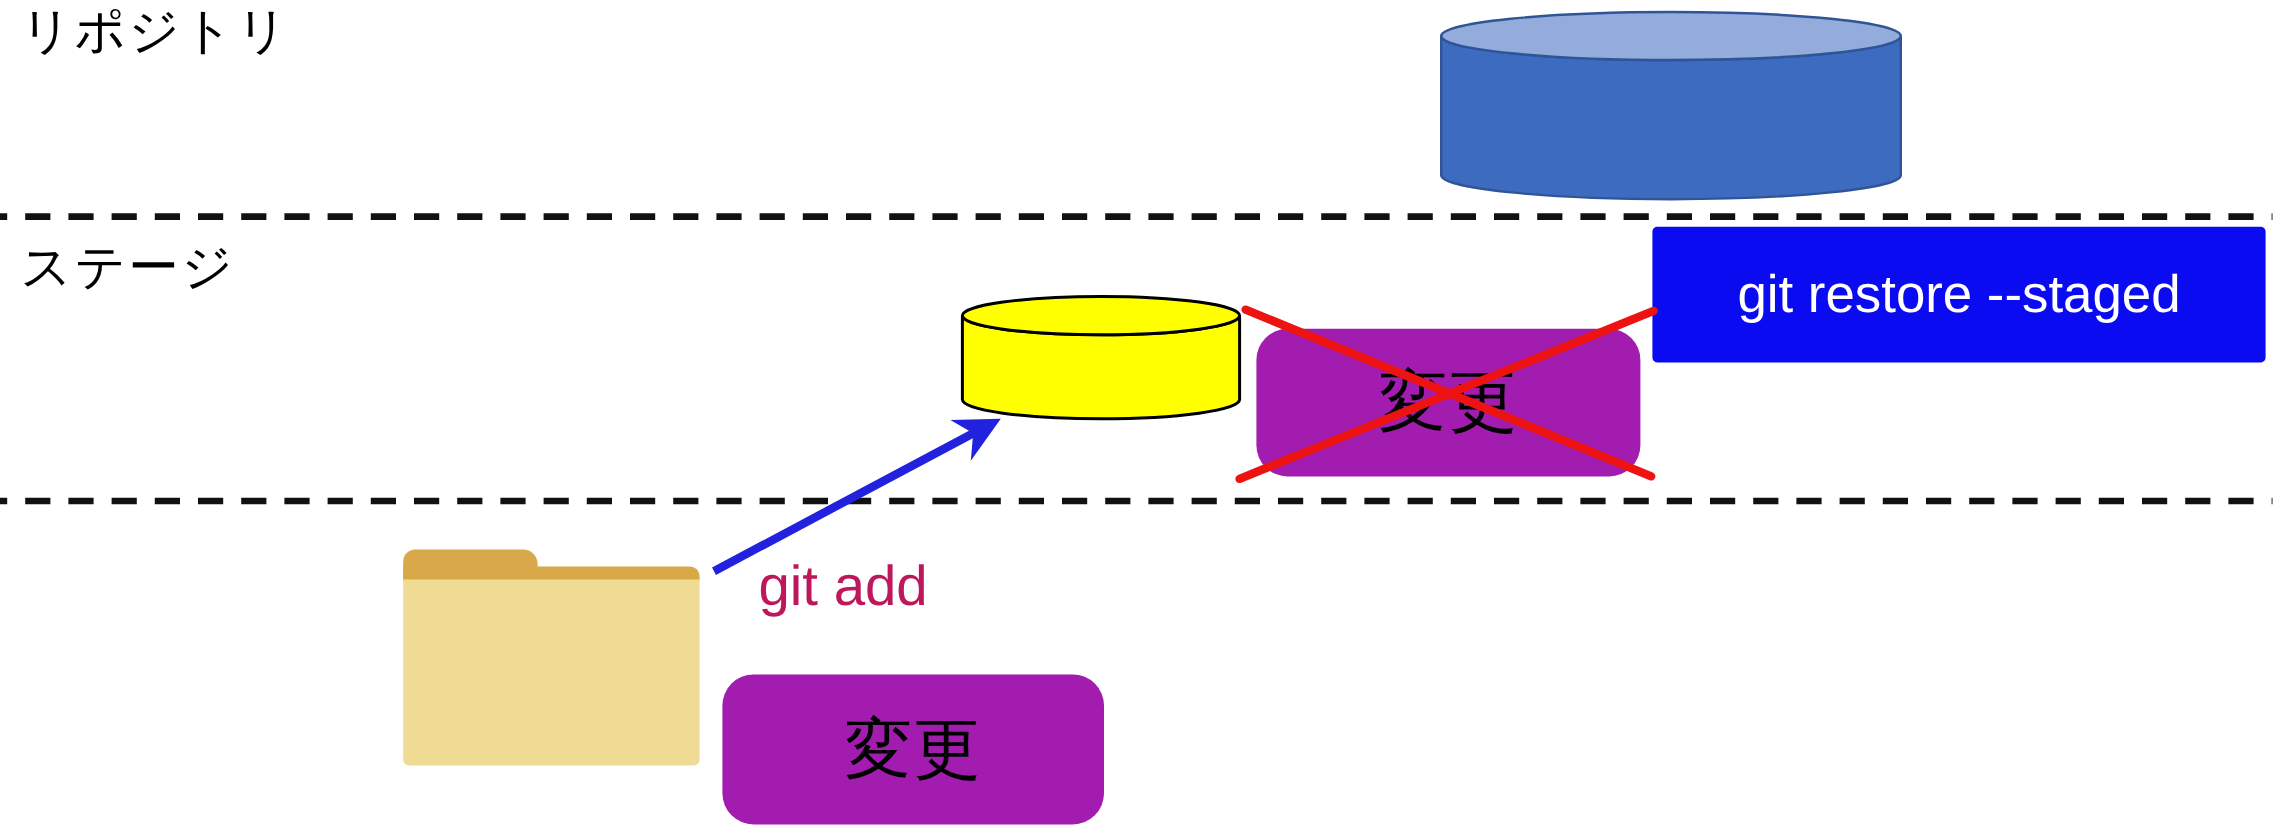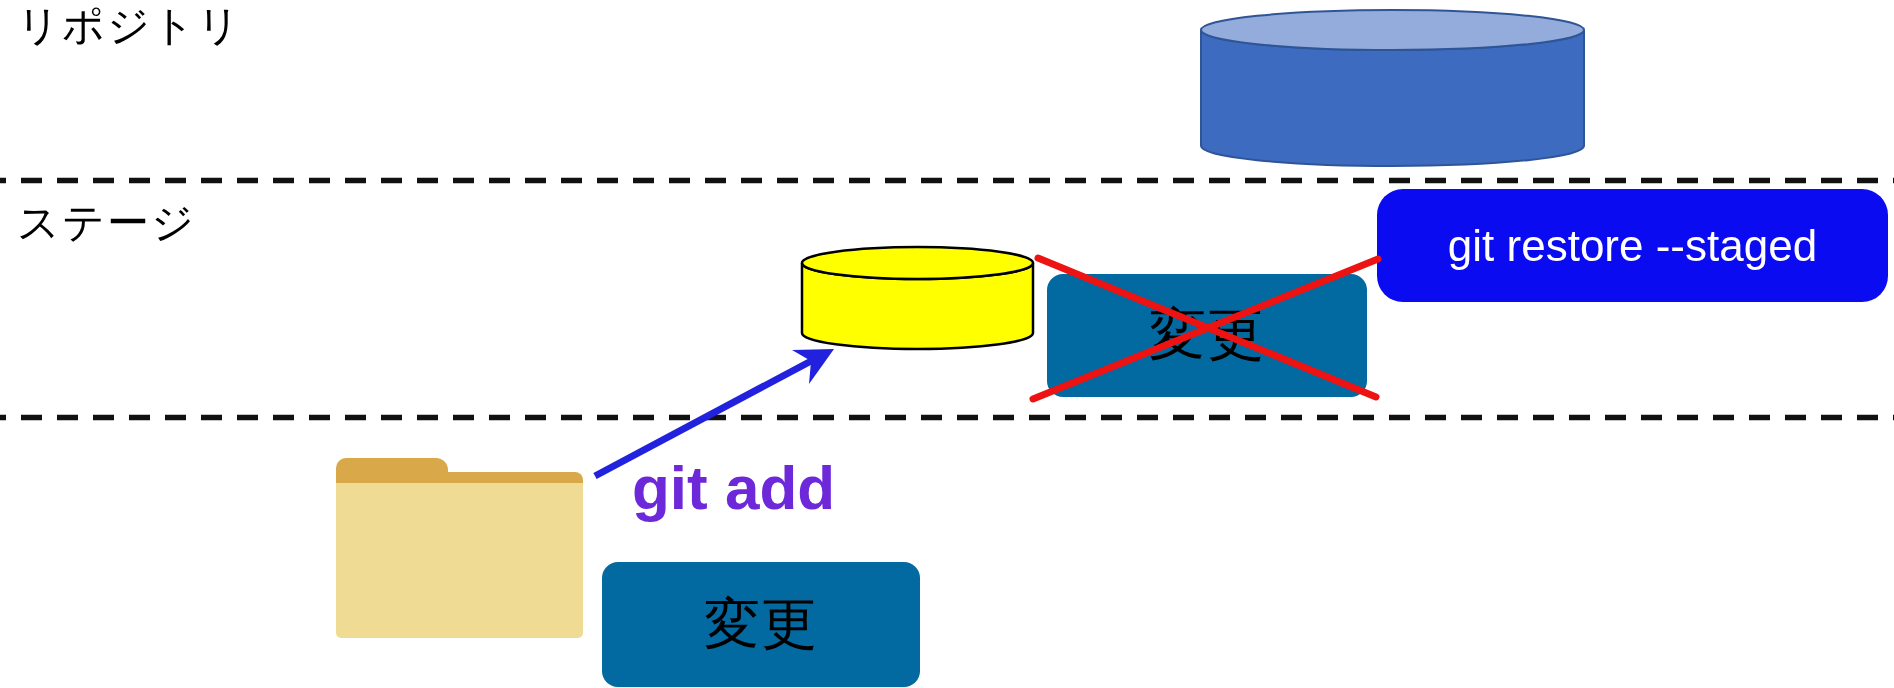--- a/index.html
+++ b/index.html
@@ -35,41 +35,41 @@
     position:absolute;left:0;top:14px;width:247px;height:12px;
     background:#d9a848;border-radius:0 8px 0 0;
   }
   .folder .body{
     position:absolute;left:0;top:25px;width:247px;height:155px;
     background:#f0db94;border-radius:0 0 5px 5px;
   }
 
   
   .git-add{
-    font-size:62px;line-height:52px;font-weight:700;
-    color:#6d28d9;white-space:nowrap;
+    font-size:47px;line-height:52px;font-weight:400;
+    color:#be185d;white-space:nowrap;
   }
 
   
   .change-box{
-    background:#0369a1;
-    border-radius:16px;
+    background:#a21caf;
+    border-radius:26px;
     display:flex;align-items:center;justify-content:center;
     font-size:57px;
     color:#000;
     letter-spacing:1px;
   }
   .change-box.staged{left:1047px;top:274px;width:320px;height:123px;}
   .change-box.worktree{left:602px;top:562px;width:318px;height:125px;font-size:56px;}
 
   
   .restore-badge{
     left:1377px;top:189px;width:511px;height:113px;
     background:#0b0bf2;
-    border-radius:26px;
+    border-radius:4px;
     display:flex;flex-direction:column;align-items:center;justify-content:center;
     color:#fff;
     font-size:44px;line-height:48px;
     text-align:center;
     white-space:nowrap;
     gap:38px;
   }
 
   
   .cyl-blue{stroke:#2f5597;stroke-width:2;}

